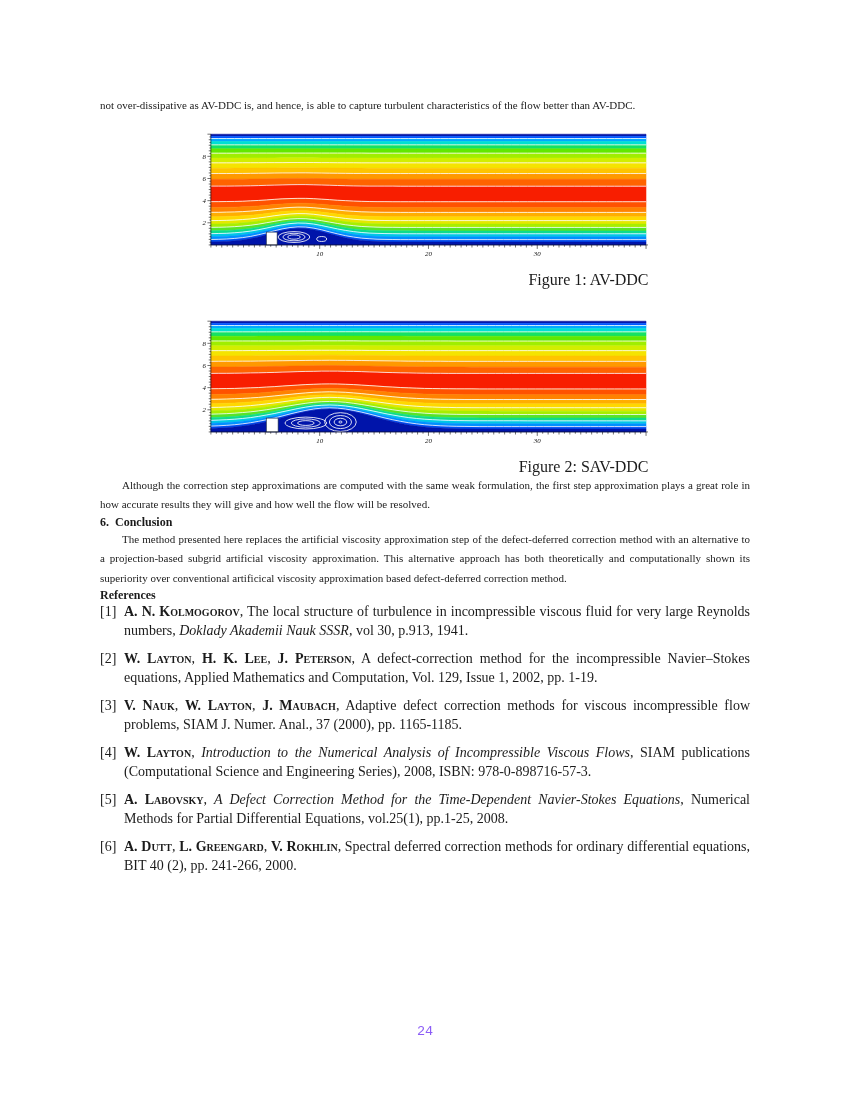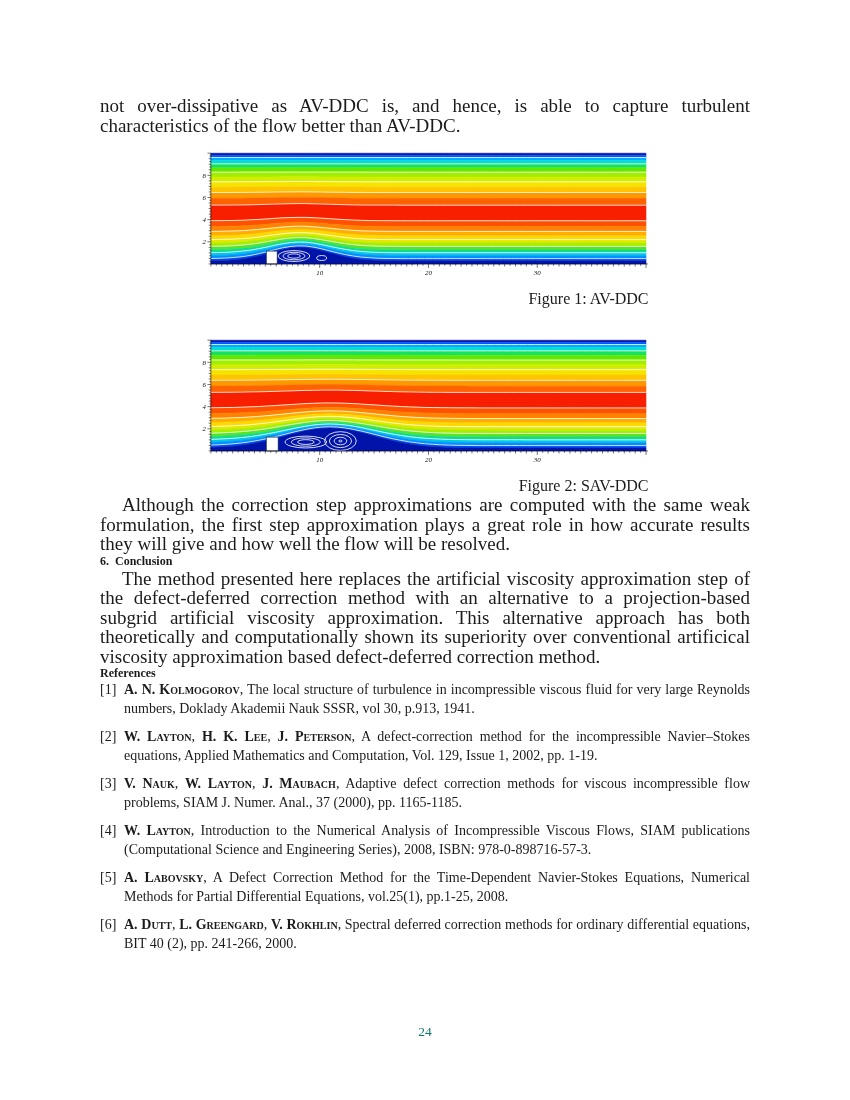--- a/index.html
+++ b/index.html
@@ -1,36 +1,36 @@
 <!DOCTYPE html>
 <html><head>
 <meta charset="utf-8">
 <style>
   html,body{margin:0;padding:0;background:#ffffff;}
   .page{position:relative;width:850px;height:1100px;background:#ffffff;overflow:hidden;
         font-family:"Liberation Serif","DejaVu Serif",serif;color:#1b1b1b;}
   .content{position:absolute;left:100px;width:650px;top:96px;}
-  p.body{font-size:19px;line-height:19.5px;text-align:justify;margin:0;}
+  p.body{font-size:11px;line-height:19.5px;text-align:justify;margin:0;}
   .indent{text-indent:22px;}
   .fig-wrap{width:447px;margin:0 auto;}
   #fig1-wrap{margin-top:16px;}
   #fig2-wrap{margin-top:30px;}
   .fig-svg{line-height:0;}
   .caption{text-align:right;font-size:16px;margin:13px 0 0 0;}
   h2.section{font-size:12px;font-weight:bold;margin:0;}
   .h-conclusion{margin-top:24px;margin-bottom:12px;}
   .h-references{margin-top:24px;margin-bottom:15px;font-family:Liberation Serif, serif;}
   .p-although{margin-top:26px;}
   .ref{display:flex;font-size:14px;line-height:18.5px;margin-bottom:10px;}
   .ref-label{flex:0 0 24px;}
   .ref-body{flex:1;text-align:justify;}
   .sc{font-variant:small-caps;font-weight:bold;}
-  .it{}
+  .it{font-style:italic;}
   .page-number{position:absolute;top:1024px;left:0;width:100%;text-align:center;
-               font-size:13.5px;color:#0f766e;}
+               font-size:13.5px;color:#8b5cf6;font-family:Liberation Mono, monospace;}
 </style>
 </head>
 <body>
 
 <div class="page">
   <div class="content">
 
     <p class="body">not over-dissipative as AV-DDC is, and hence, is able to capture turbulent characteristics of the flow better than AV-DDC.</p>
 
     <div class="fig-wrap" id="fig1-wrap">

